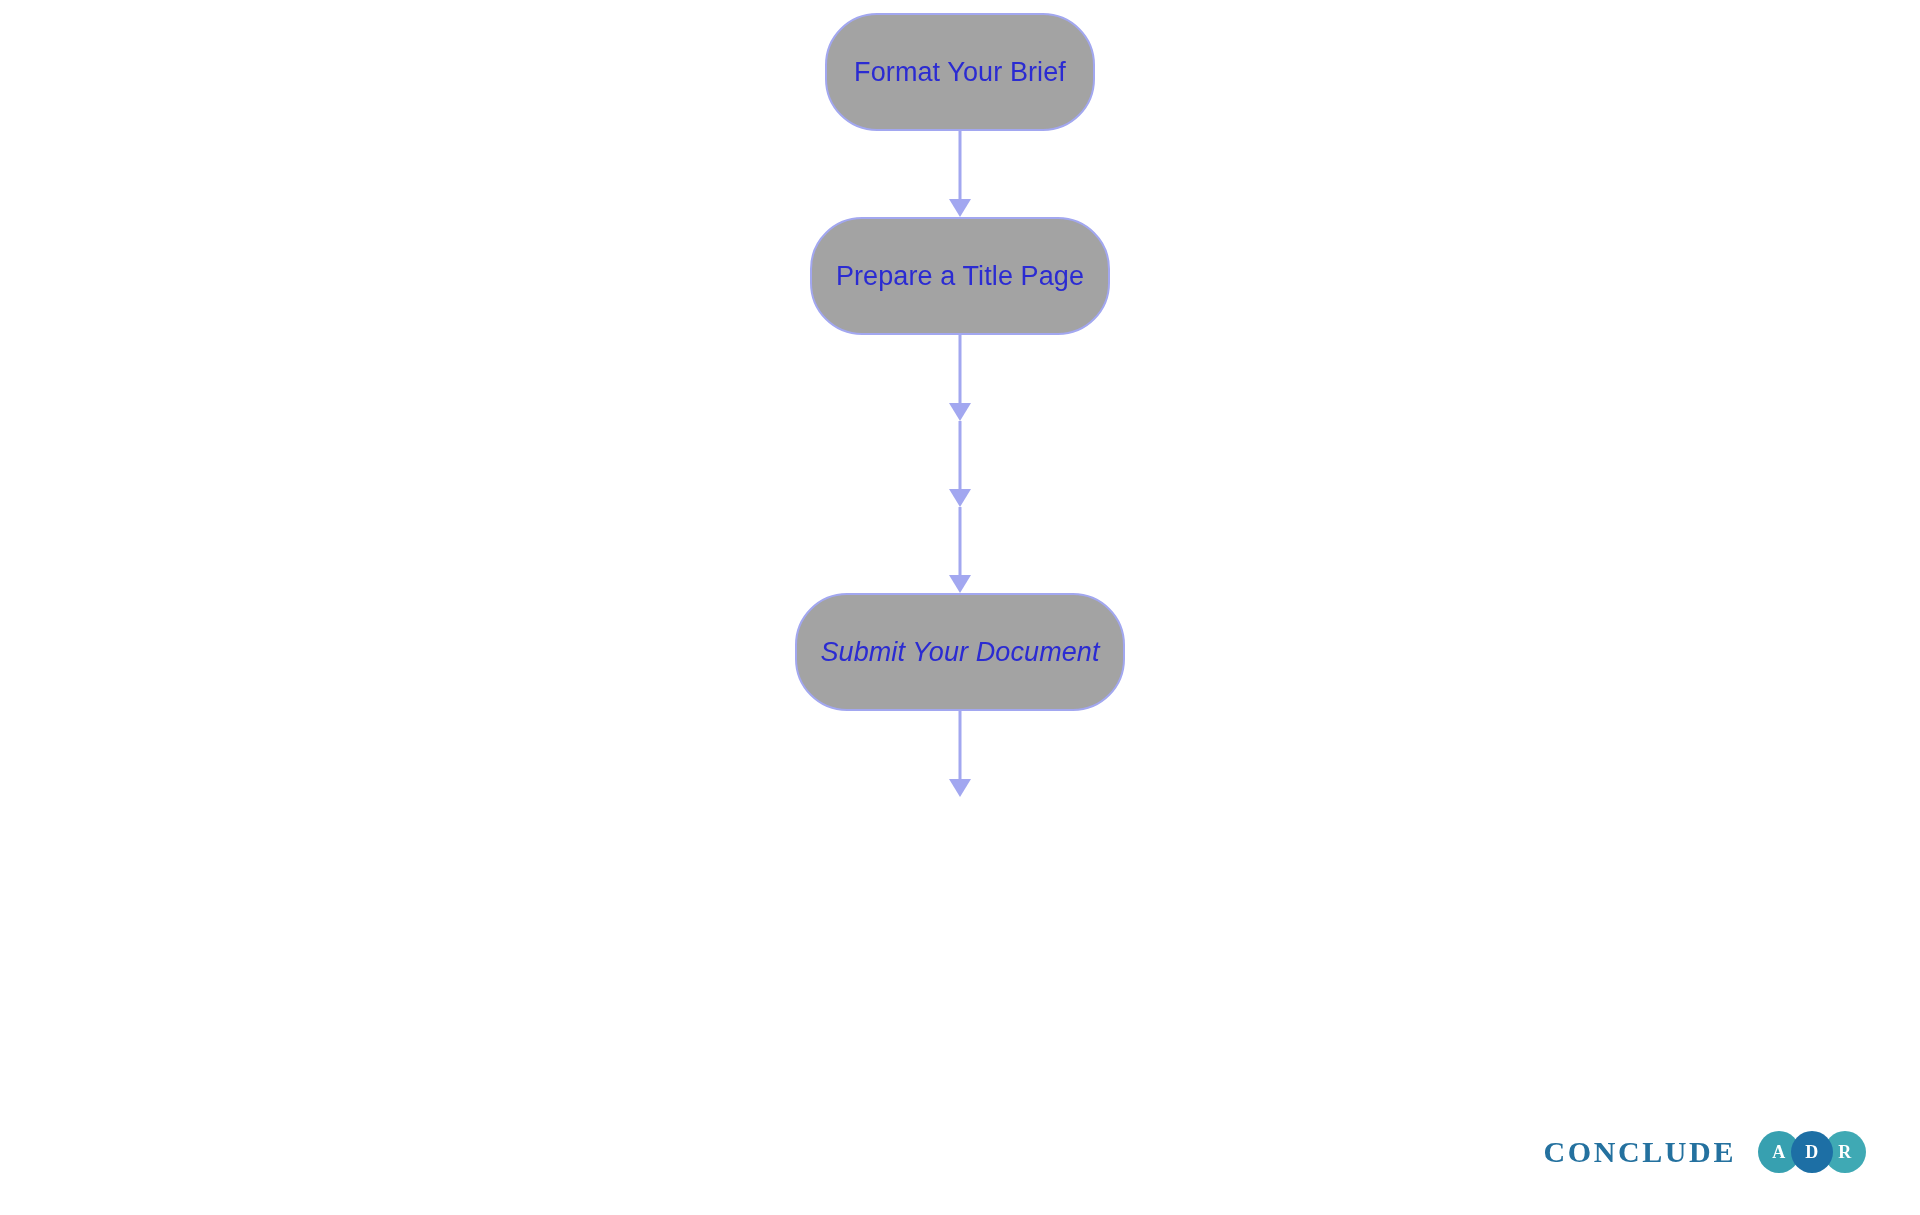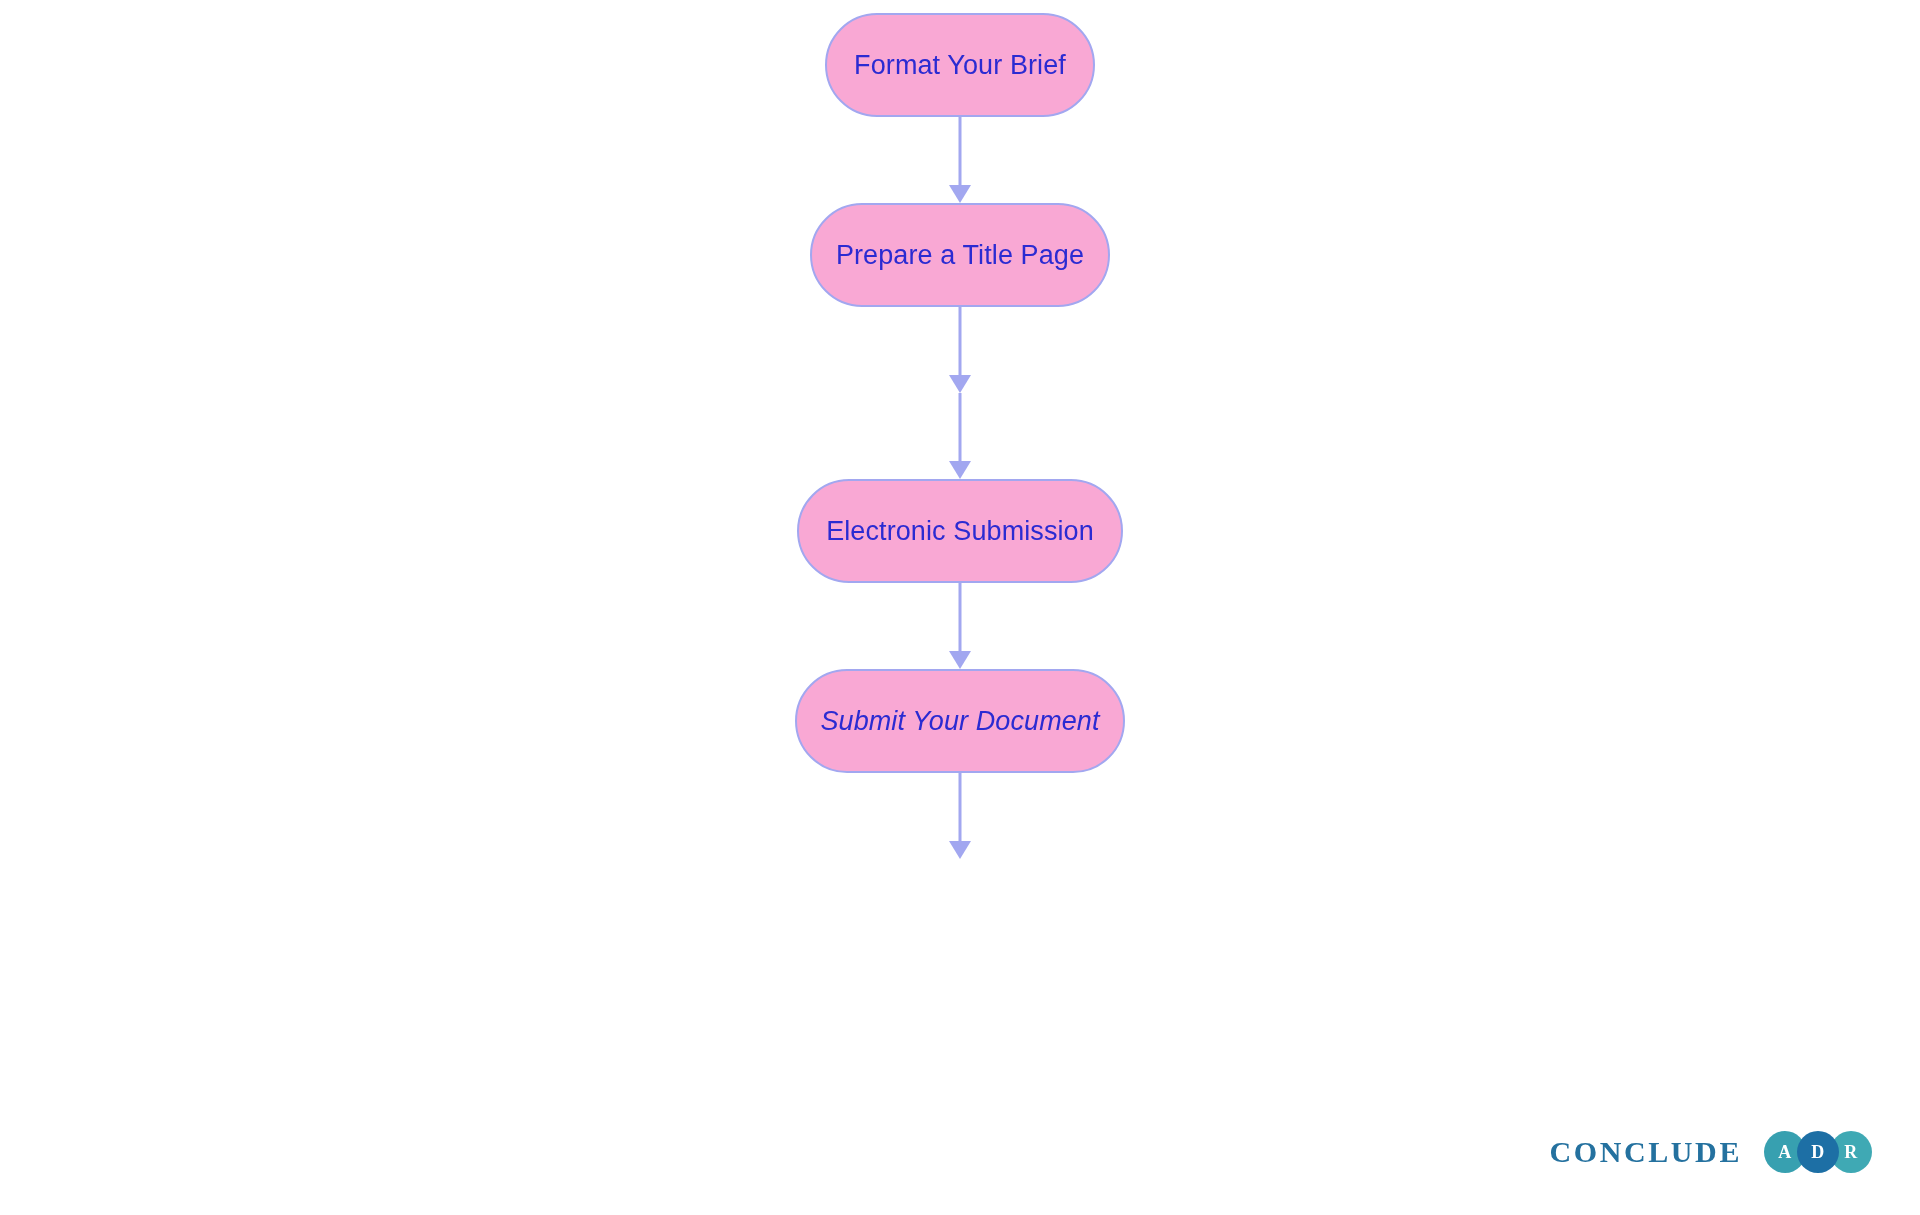--- a/index.html
+++ b/index.html
@@ -29,26 +29,26 @@
     top: 0;
     width: 1920px;
     display: flex;
     flex-direction: column;
     align-items: center;
   }
 
   
   .node {
     position: relative;
-    height: 104px;
+    height: 118px;
     box-sizing: border-box;
     display: flex;
     align-items: center;
     justify-content: center;
-    background: #f9a8d4;
+    background: #a3a3a3;
     border: 2px solid #a2a7f0;
     border-radius: 52px;
     padding: 0 38px;
     z-index: 2;
   }
   .node-label {
     color: #2b2bd2;
     font-family: "Liberation Sans", sans-serif;
     font-size: 27px;
     font-weight: 400;
@@ -89,21 +89,21 @@
     width: 0;
     height: 0;
     border-left: 11px solid transparent;
     border-right: 11px solid transparent;
     border-top: 18px solid #a2a7f0;
   }
 
   
   #brand-logo {
     position: absolute;
-    right: 48px;
+    right: 54px;
     bottom: 42px;
     display: flex;
     align-items: center;
     gap: 22px;
   }
   .brand-wordmark {
     color: #24719f;
     font-family: "Liberation Serif", serif;
     font-size: 30px;
     font-weight: 700;
@@ -154,23 +154,20 @@
       <div class="conn-line"></div>
       <div class="conn-head"></div>
     </div>
 
 
     <div class="connector">
       <div class="conn-line"></div>
       <div class="conn-head"></div>
     </div>
 
-    <div class="node w-4">
-      <span class="node-label">Electronic Submission</span>
-    </div>
 
     <div class="connector">
       <div class="conn-line"></div>
       <div class="conn-head"></div>
     </div>
 
     <div class="node w-5">
       <span class="node-label">Submit Your Document</span>
     </div>
 

